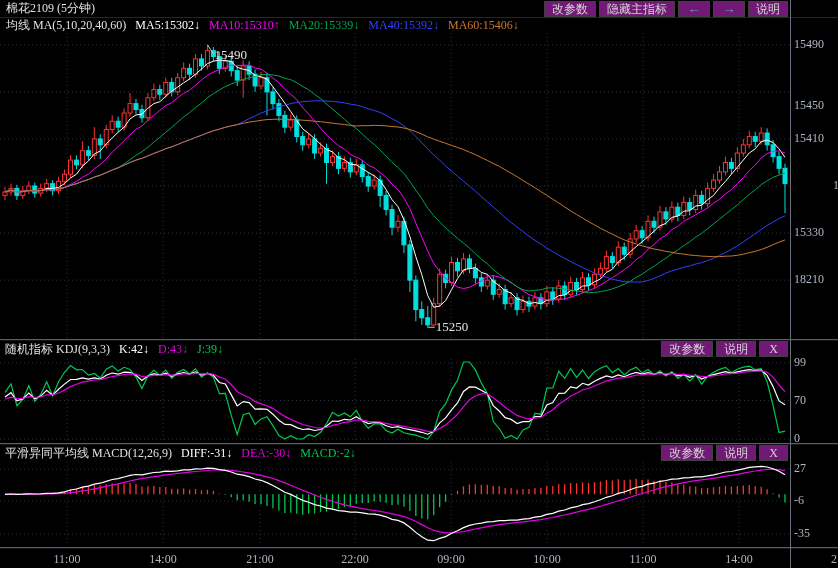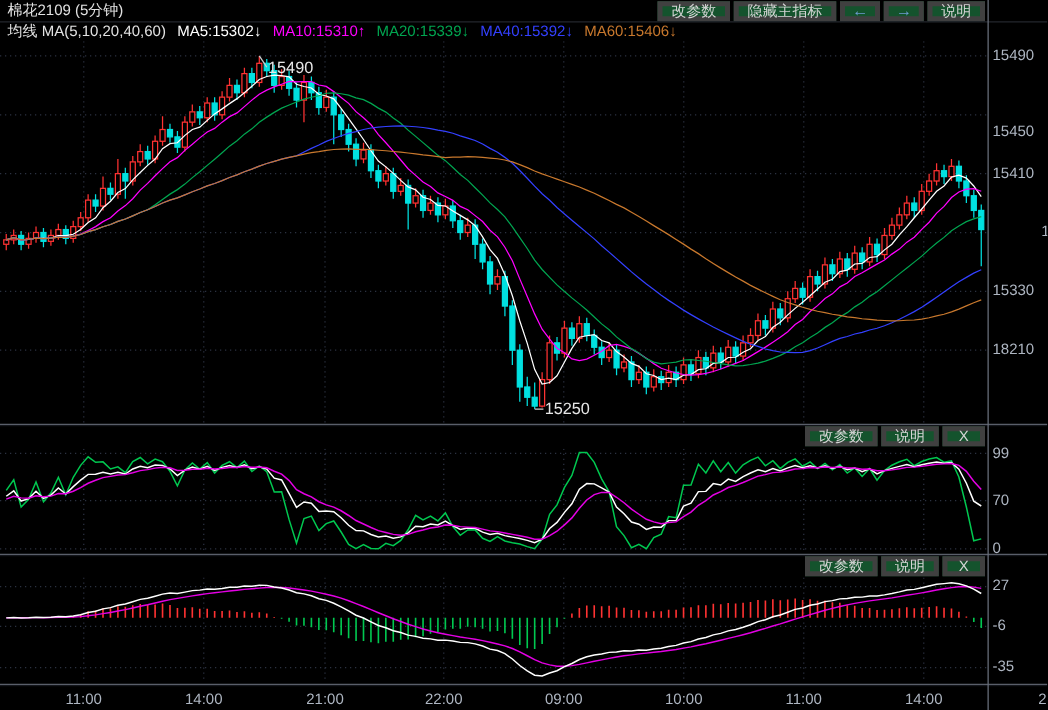--- a/index.html
+++ b/index.html
@@ -1,21 +1,21 @@
 <!DOCTYPE html>
 <html><head>
 <meta charset="utf-8">
 <style>
   html,body{margin:0;padding:0;background:#000;}
   .screen{position:relative;width:838px;height:568px;background:#000;overflow:hidden;
-          font-family:Liberation Sans, sans-serif;color:#ddd;}
+          font-family:Liberation Serif, serif;color:#ddd;}
   .lbl{position:absolute;font-size:12px;white-space:nowrap;line-height:15px;}
   .row{position:absolute;display:flex;gap:3px;align-items:center;}
   .btn{display:flex;align-items:center;justify-content:center;height:16px;padding:0 7px;
-       background:#14532d;border:4px solid #404040;color:#d4d4d4;font-size:12px;
+       background:#701a75;border:1px solid #404040;color:#d4d4d4;font-size:12px;
        line-height:14px;cursor:default;box-sizing:border-box;white-space:nowrap;}
   .btn.arrow{font-weight:bold;color:#6e9bd2;width:32px;padding:0;font-size:13px;}
   .hsep{position:absolute;left:0;width:838px;height:1px;background:#5a5f6a;box-shadow:0 1px 0 #13151a;}
   .vsep{position:absolute;top:0;height:568px;width:1px;background:#6a707c;}
   .axis-lbl{position:absolute;font-size:12px;color:#aeb6c2;white-space:nowrap;}
   .time-lbl{position:absolute;top:552px;font-size:12px;color:#aeb6c2;width:44px;text-align:center;}
   svg{position:absolute;left:0;}
 </style>
 </head>
 <body>
@@ -458,20 +458,21 @@
       <div class="axis-lbl" style="left: 794px; top: 36.7692px;">15490</div>
       <div class="axis-lbl" style="left: 794px; top: 98px;">15450</div>
       <div class="axis-lbl" style="left: 794px; top: 130.923px;">15410</div>
       <div class="axis-lbl" style="left: 794px; top: 178px; margin-left: 39px;">15370</div>
       <div class="axis-lbl" style="left: 794px; top: 225.077px;">15330</div>
       <div class="axis-lbl" style="left: 794px; top: 272.154px;">18210</div>
     </div>
 
   <div class="hsep" style="top:339px"></div>
 
+  <div class="lbl" id="kdj-title-row" style="left:5px;top:342px"><span style="color: rgb(226, 226, 226);">随机指标 KDJ(9,3,3)</span><span style="color: rgb(255, 255, 255); margin-left: 9px;">K:42↓</span><span style="color: rgb(228, 0, 228); margin-left: 9px;">D:43↓</span><span style="color: rgb(0, 200, 80); margin-left: 9px;">J:39↓</span></div>
   <div class="row" id="kdj-buttons" style="top:341px;left:0;width:788px;justify-content:flex-end">
       <div class="btn">改参数</div>
       <div class="btn">说明</div>
       <div class="btn" style="padding: 0px 9px;">X</div>
     </div>
   <svg id="kdj-chart" width="790" height="84" style="top:359px">
       <line x1="67" y1="0" x2="67" y2="84" stroke="#2b3140" stroke-width="1" stroke-dasharray="1,3"></line>
       <line x1="163" y1="0" x2="163" y2="84" stroke="#2b3140" stroke-width="1" stroke-dasharray="1,3"></line>
       <line x1="260" y1="0" x2="260" y2="84" stroke="#2b3140" stroke-width="1" stroke-dasharray="1,3"></line>
       <line x1="355" y1="0" x2="355" y2="84" stroke="#2b3140" stroke-width="1" stroke-dasharray="1,3"></line>
@@ -487,20 +488,21 @@
       <polyline points="5.0,40.3 11.0,38.1 16.9,39.3 22.9,39.5 28.8,37.7 34.8,38.3 40.7,37.9 46.7,35.8 52.6,35.9 58.6,34.0 64.5,31.1 70.5,27.6 76.5,25.2 82.4,23.1 88.4,22.1 94.3,21.0 100.3,20.7 106.2,19.2 112.2,17.5 118.1,16.7 124.1,15.5 130.0,14.8 136.0,15.2 141.9,17.3 147.9,17.2 153.9,16.4 159.8,16.4 165.8,15.6 171.7,16.2 177.7,15.8 183.6,15.0 189.6,15.0 195.5,14.3 201.5,14.8 207.4,14.7 213.4,15.2 219.4,18.0 225.3,20.3 231.3,25.5 237.2,32.7 243.2,36.0 249.1,38.5 255.1,42.4 261.0,44.9 267.0,46.7 272.9,49.6 278.9,53.4 284.8,57.4 290.8,60.2 296.8,63.0 302.7,65.5 308.7,67.0 314.6,68.5 320.6,69.2 326.5,68.5 332.5,66.4 338.4,65.0 344.4,63.4 350.3,62.6 356.3,61.0 362.3,61.2 368.2,62.3 374.2,62.7 380.1,63.0 386.1,64.3 392.0,65.7 398.0,66.3 403.9,67.4 409.9,68.5 415.8,69.6 421.8,70.8 427.7,72.3 433.7,72.3 439.7,69.5 445.6,66.0 451.6,60.9 457.5,55.3 463.5,47.6 469.4,41.0 475.4,36.7 481.3,34.9 487.3,34.9 493.2,38.8 499.2,43.2 505.2,48.3 511.1,52.4 517.1,56.4 523.0,58.5 529.0,59.9 534.9,59.1 540.9,58.5 546.8,54.3 552.8,50.7 558.7,45.2 564.7,41.5 570.6,37.0 576.6,34.3 582.6,31.0 588.5,29.3 594.5,27.0 600.4,24.5 606.4,21.9 612.3,20.7 618.3,19.1 624.2,18.7 630.2,17.6 636.1,16.2 642.1,15.9 648.1,15.1 654.0,15.2 660.0,14.7 665.9,15.0 671.9,14.7 677.8,15.4 683.8,15.4 689.7,16.4 695.7,16.3 701.6,17.5 707.6,17.5 713.5,16.9 719.5,16.0 725.5,14.9 731.4,14.7 737.4,14.1 743.3,13.2 749.3,12.4 755.2,12.1 761.2,11.8 767.1,13.3 773.1,18.1 779.0,26.0 785.0,32.6" fill="none" stroke="#e400e4" stroke-width="1.2"></polyline>
     </svg>
   <div id="kdj-axis">
       <div class="axis-lbl" style="left: 794px; top: 354.77px;">99</div>
       <div class="axis-lbl" style="left: 794px; top: 392.5px;">70</div>
       <div class="axis-lbl" style="left: 794px; top: 431px;">0</div>
     </div>
 
   <div class="hsep" style="top:443px"></div>
 
+  <div class="lbl" id="macd-title-row" style="left:5px;top:446px"><span style="color: rgb(226, 226, 226);">平滑异同平均线 MACD(12,26,9)</span><span style="color: rgb(255, 255, 255); margin-left: 9px;">DIFF:-31↓</span><span style="color: rgb(228, 0, 228); margin-left: 9px;">DEA:-30↓</span><span style="color: rgb(0, 200, 80); margin-left: 9px;">MACD:-2↓</span></div>
   <div class="row" id="macd-buttons" style="top:445px;left:0;width:788px;justify-content:flex-end">
       <div class="btn">改参数</div>
       <div class="btn">说明</div>
       <div class="btn" style="padding: 0px 9px;">X</div>
     </div>
   <svg id="macd-chart" width="790" height="84" style="top:462px">
       <line x1="67" y1="0" x2="67" y2="84" stroke="#2b3140" stroke-width="1" stroke-dasharray="1,3"></line>
       <line x1="163" y1="0" x2="163" y2="84" stroke="#2b3140" stroke-width="1" stroke-dasharray="1,3"></line>
       <line x1="260" y1="0" x2="260" y2="84" stroke="#2b3140" stroke-width="1" stroke-dasharray="1,3"></line>
       <line x1="355" y1="0" x2="355" y2="84" stroke="#2b3140" stroke-width="1" stroke-dasharray="1,3"></line>

